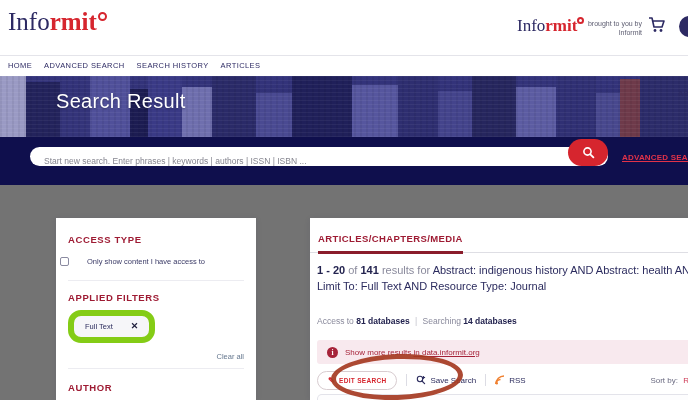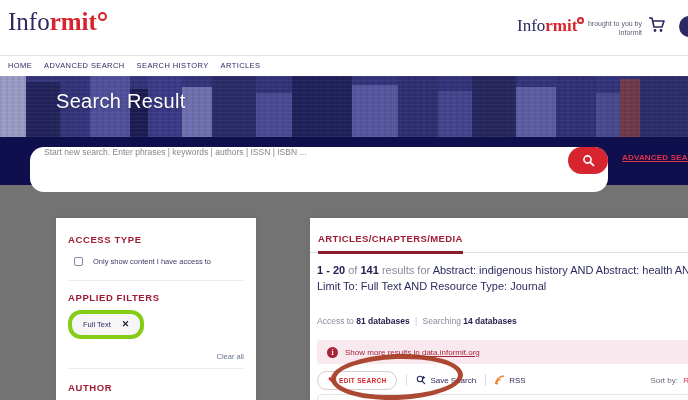--- a/index.html
+++ b/index.html
@@ -39,46 +39,46 @@
     background:linear-gradient(180deg,#34347c 0%,#2a2a6a 100%); }
   .bld { position:absolute; bottom:0; }
   .hero .win { position:absolute; inset:0;
     background:repeating-linear-gradient(180deg, rgba(255,255,255,.05) 0 1px, transparent 1px 4px),
                repeating-linear-gradient(90deg, rgba(0,0,20,.06) 0 2px, transparent 2px 6px); }
   .hero-title { position:absolute; left:56px; top:14px; color:#fff; font-size:20px;
     font-weight:400; letter-spacing:.3px; text-shadow:0 1px 2px rgba(0,0,30,.4); }
 
   
   .band { position:absolute; left:0; top:137px; width:688px; height:48px; background:#0f0f4d; }
-  .search-wrap { position:absolute; left:30px; top:10px; width:578px; height:45px;
-    background:#fff; border-radius:14px; display:flex; align-items:flex-start; }
+  .search-wrap { position:absolute; left:30px; top:10px; width:578px; height:19px;
+    background:#fff; border-radius:14px; display:flex; align-items:flex-end; }
   .search-input { flex:1; border:none; outline:none; background:transparent;
     font-size:8.5px; color:#333; padding-left:14px; font-family:"Liberation Sans",sans-serif; }
   .search-input::placeholder { color:#85858f; }
   .search-btn { width:40px; height:27px; border:none; background:#d6252e;
     border-radius:14px; cursor:pointer; display:flex; align-items:center; justify-content:center; }
   .adv-link { position:absolute; left:622px; top:16px; font-size:8px; font-weight:700;
     color:#e23349; letter-spacing:.2px; text-decoration:underline; white-space:nowrap; }
 
   
   .sidebar { position:absolute; left:56px; top:218px; width:200px; height:182px;
     background:#fff; box-shadow:0 1px 6px rgba(40,40,90,.12); }
   .main-card { position:absolute; left:270px; top:218px; width:418px; height:182px;
     background:#fff; box-shadow:0 1px 6px rgba(40,40,90,.10);margin-left:40px; }
 
   .side-h { font-size:9.5px; font-weight:700; color:#9e1b33; letter-spacing:.6px; }
   .access-h { position:absolute; left:12px; top:16px; }
-  .chk-row { position:absolute; left:18px; top:39px; display:flex; align-items:center; gap:10px; }
+  .chk-row { position:absolute; left:4px; top:39px; display:flex; align-items:center; gap:18px; }
   .chk { width:9px; height:9px; border:1px solid #8a8aa0; border-radius:2px; background:#fff; }
   .chk-label { font-size:7.5px; color:#3a3a66; }
   .side-div { position:absolute; left:12px; width:176px; height:1px; background:#ececf1; }
   .div1 { top:62px; } .div2 { top:150px; }
   .filters-h { position:absolute; left:12px; top:74px; }
   .chip { position:absolute; left:12px; top:92px; display:inline-flex; align-items:center;
-    gap:11px; padding:6px 11px; border:4px solid #84cc16; border-radius:13px;
+    gap:18px; padding:6px 11px; border:6px solid #84cc16; border-radius:13px;
     background:#f6f6f9; font-size:7.5px; color:#2d2d5e; }
   .chip-x { font-size:9px; color:#1c1c3a; font-weight:700; line-height:7px; cursor:pointer; }
   .clear-all { position:absolute; right:12px; top:134px; font-size:7.5px; color:#66788f;
     cursor:pointer; }
   .author-h { position:absolute; left:12px; top:164px; }
 
   
   .tab-row { position:absolute; left:0; top:12px; width:418px; height:23px;
     border-bottom:1px solid #dedee4; }
   .tab { position:absolute; left:8px; top:3px; font-size:9.5px; font-weight:700;

